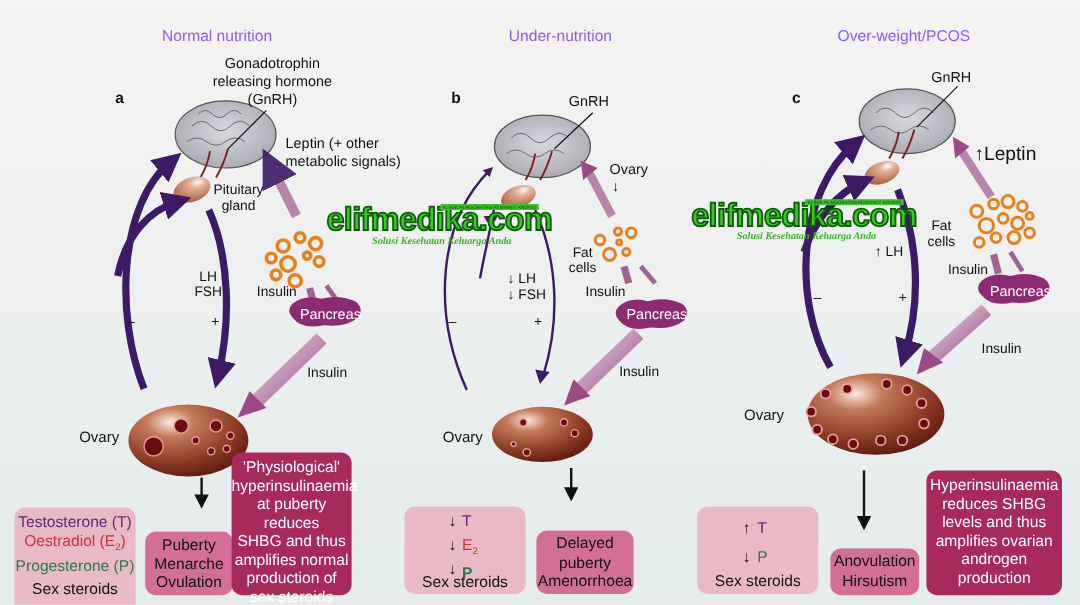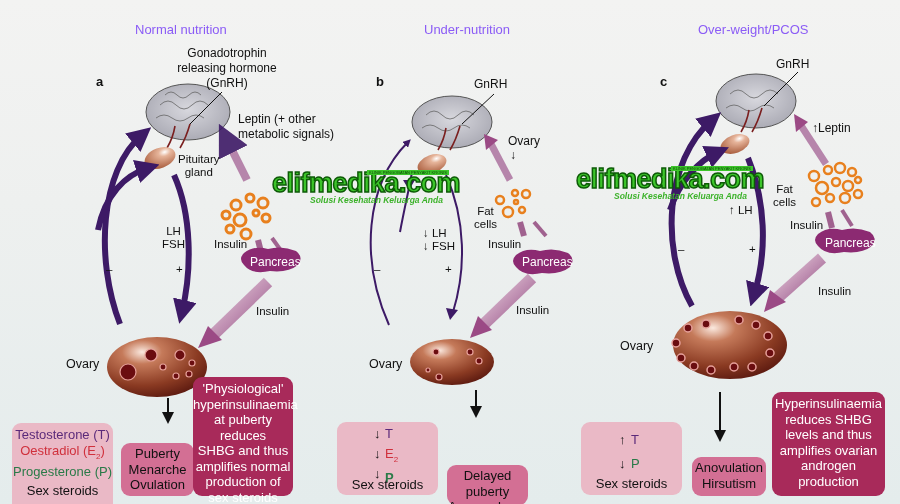--- a/index.html
+++ b/index.html
@@ -11,21 +11,21 @@
   .box{position:absolute;border-radius:9px;text-align:center;box-sizing:border-box;}
   .b-light{background:#eab9c6;}
   .b-mid{background:#d36f94;color:#111;}
   .b-dark{background:#a82a5a;color:#fff;}
   .box .line{display:block;font-size:13px;line-height:15.5px;}
   .t-col{color:#5b2a7a;}
   .e-col{color:#d0303c;}
   .p-col{color:#2a7a48;}
   svg{position:absolute;left:0;top:0;}
   .wm1{font-size:27px;font-weight:bold;color:#3cc52a;-webkit-text-stroke:1.5px #0d5a07;letter-spacing:-0.5px;white-space:nowrap;}
-  .wm2{font-size:8.5px;font-style:italic;font-weight:bold;color:#3cb22a;white-space:nowrap;font-family:Liberation Sans, sans-serif;}
+  .wm2{font-size:8.5px;font-style:italic;font-weight:bold;color:#3cb22a;white-space:nowrap;font-family:Liberation Serif, serif;}
   .wm3{font-size:4px;background:#3cc52a;color:#0d4a07;padding:0 2px;white-space:nowrap;}
 </style>
 </head>
 <body>
 
 <svg width="900" height="504" viewBox="0 0 900 504">
   <defs>
     <radialGradient id="brainG" cx="50%" cy="45%" r="60%">
       <stop offset="0" stop-color="#d8d8de"></stop>
         <stop offset="1" stop-color="#a8a8b2"></stop>
@@ -253,30 +253,30 @@
     <div style="margin-top:4px;">↓</div>
     <div style="margin-top:4px;">↓</div>
   </div>
   <div class="abs" style="left:48px;top:4px;font-size:13px;line-height:16px;text-align:left;">
     <div class="t-col">T</div>
     <div class="e-col" style="margin-top:4px;"><span>E</span><sub style="font-size:8px;">2</sub></div>
     <div class="p-col" style="margin-top:2px;font-weight:bold;">P</div>
   </div>
   <div class="abs" style="left:0;right:0;bottom:3px;font-size:13px;">Sex steroids</div>
 </div>
-<div class="box b-mid" style="left:447px;top:465px;width:81px;height:40px;padding-top:3px;">
+<div class="box b-mid" style="left:447px;top:442px;width:81px;height:53px;padding-top:3px;">
   <span class="line">Delayed</span>
   <span class="line">puberty</span>
   <span class="line">Amenorrhoea</span>
 </div>
 
 <div class="abs title" style="left:698px;top:22px;">Over-weight/PCOS</div>
 <div class="abs letter" style="left:660px;top:74px;">c</div>
 <div class="abs lbl" style="left:776px;top:58px;font-size:12px;">GnRH</div>
-<div class="abs lbl" style="left:812px;top:122px;font-size:12px;text-align:center;">↑Leptin</div>
+<div class="abs lbl" style="left:812px;top:122px;font-size:16px;text-align:center;">↑Leptin</div>
 <div class="abs lbl" style="left:773px;top:183px;text-align:center;">
   <div>Fat</div>
   <div>cells</div>
 </div>
 <div class="abs lbl" style="left:729px;top:204px;">↑ LH</div>
 <div class="abs lbl" style="left:678px;top:243px;">–</div>
 <div class="abs lbl" style="left:749px;top:243px;">+</div>
 <div class="abs lbl" style="left:790px;top:219px;">Insulin</div>
 <div class="abs lbl" style="left:825px;top:237px;color:#fff;font-size:12px;">Pancreas</div>
 <div class="abs lbl" style="left:818px;top:285px;">Insulin</div>

